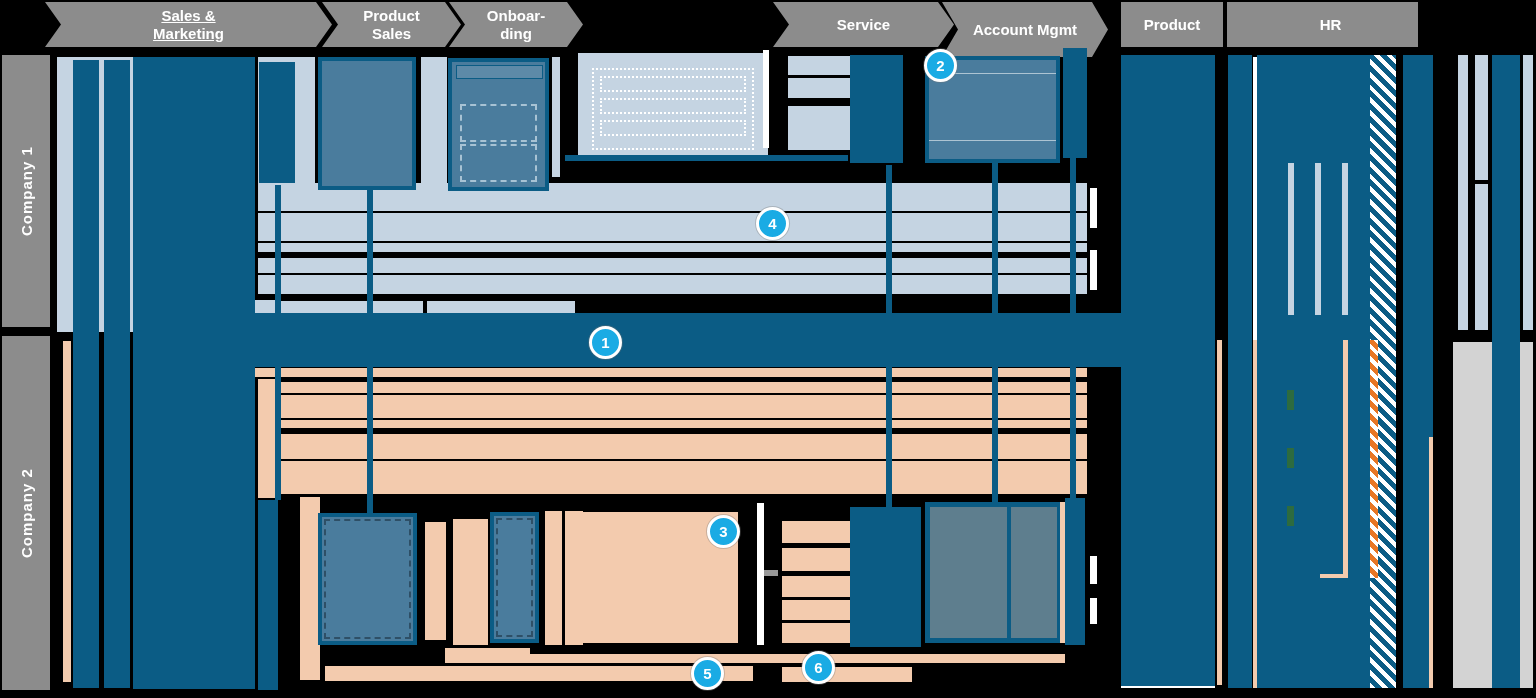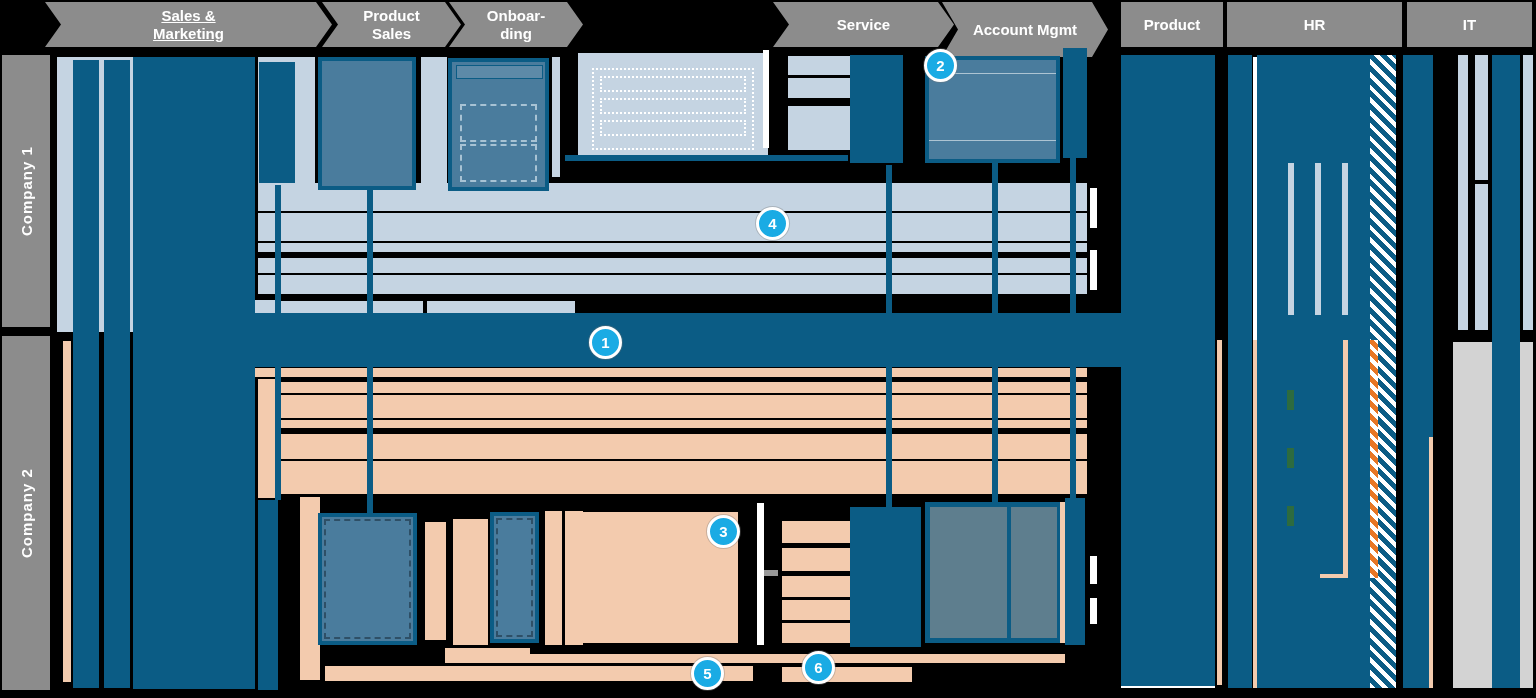--- a/index.html
+++ b/index.html
@@ -38,22 +38,21 @@
 
   <div class="b chev" style="left:45px;top:2px;width:287px;height:45px;text-decoration:underline;">Sales &amp;
 Marketing</div>
   <div class="b chev" style="left:322px;top:2px;width:139px;height:45px;">Product
 Sales</div>
   <div class="b chev" style="left:449px;top:2px;width:134px;height:45px;text-align:center;">Onboar-
 ding</div>
   <div class="b chev" style="left:773px;top:2px;width:181px;height:45px;">Service</div>
   <div class="b chev" style="left:942px;top:2px;width:166px;height:55px;">Account Mgmt</div>
   <div class="b hdr" style="left:1121px;top:2px;width:102px;height:45px;">Product</div>
-  <div class="b hdr" style="left:1227px;top:2px;width:175px;height:45px;">HR</div>
-  <div class="b hdr" style="left:1407px;top:2px;width:125px;height:45px;">IT</div>
+  <div class="b hdr" style="left:1227px;top:2px;width:175px;height:45px;padding-left:16px;">HR</div>
 
   <div class="b lane" style="left:2px;top:55px;width:48px;height:272px;">Company 1</div>
   <div class="b lane" style="left:2px;top:336px;width:48px;height:354px;">Company 2</div>
 
   <div class="b light" style="left:57px;top:57px;width:198px;height:275px;"></div>
   <div class="b light" style="left:258px;top:57px;width:57px;height:126px;"></div>
   <div class="b light" style="left:421px;top:57px;width:26px;height:136px;"></div>
   <div class="b light" style="left:552px;top:57px;width:8px;height:120px;"></div>
   <div class="b light" style="left:578px;top:53px;width:190px;height:102px;"></div>
   <div class="b light" style="left:788px;top:56px;width:62px;height:19px;"></div>

